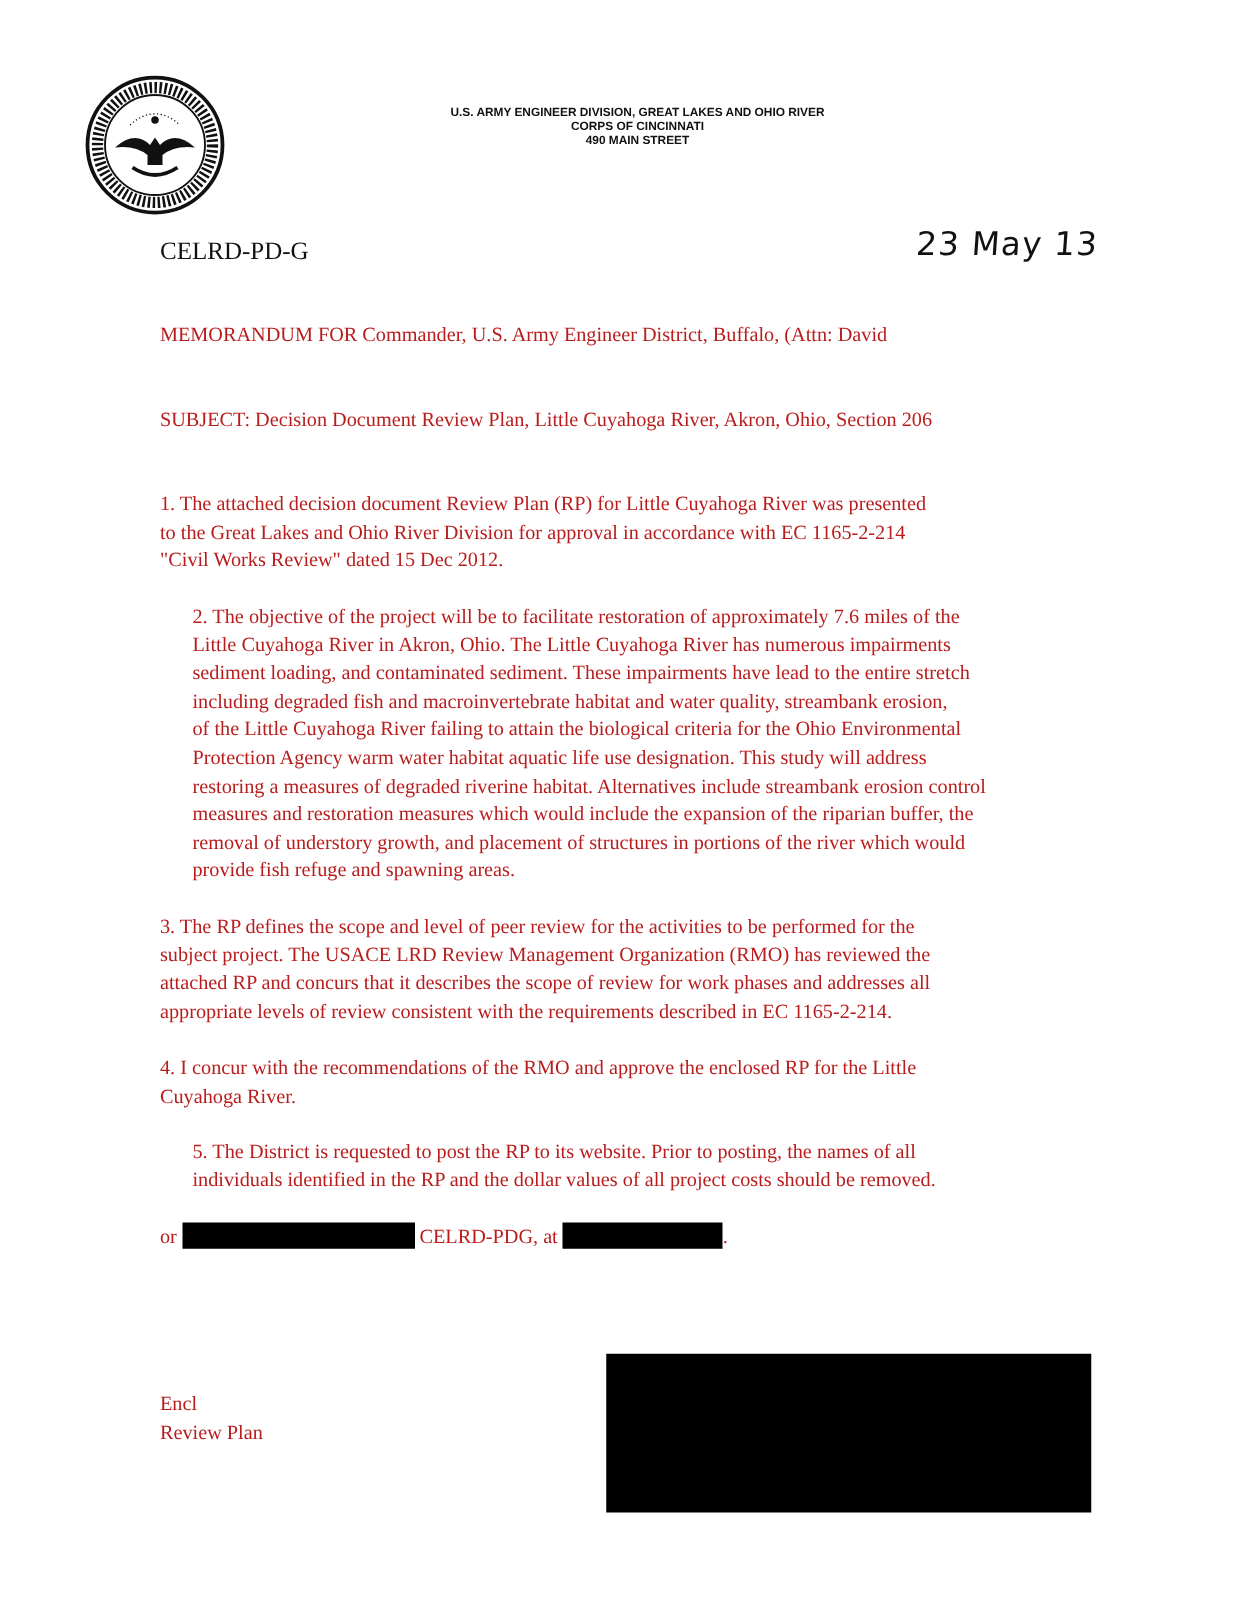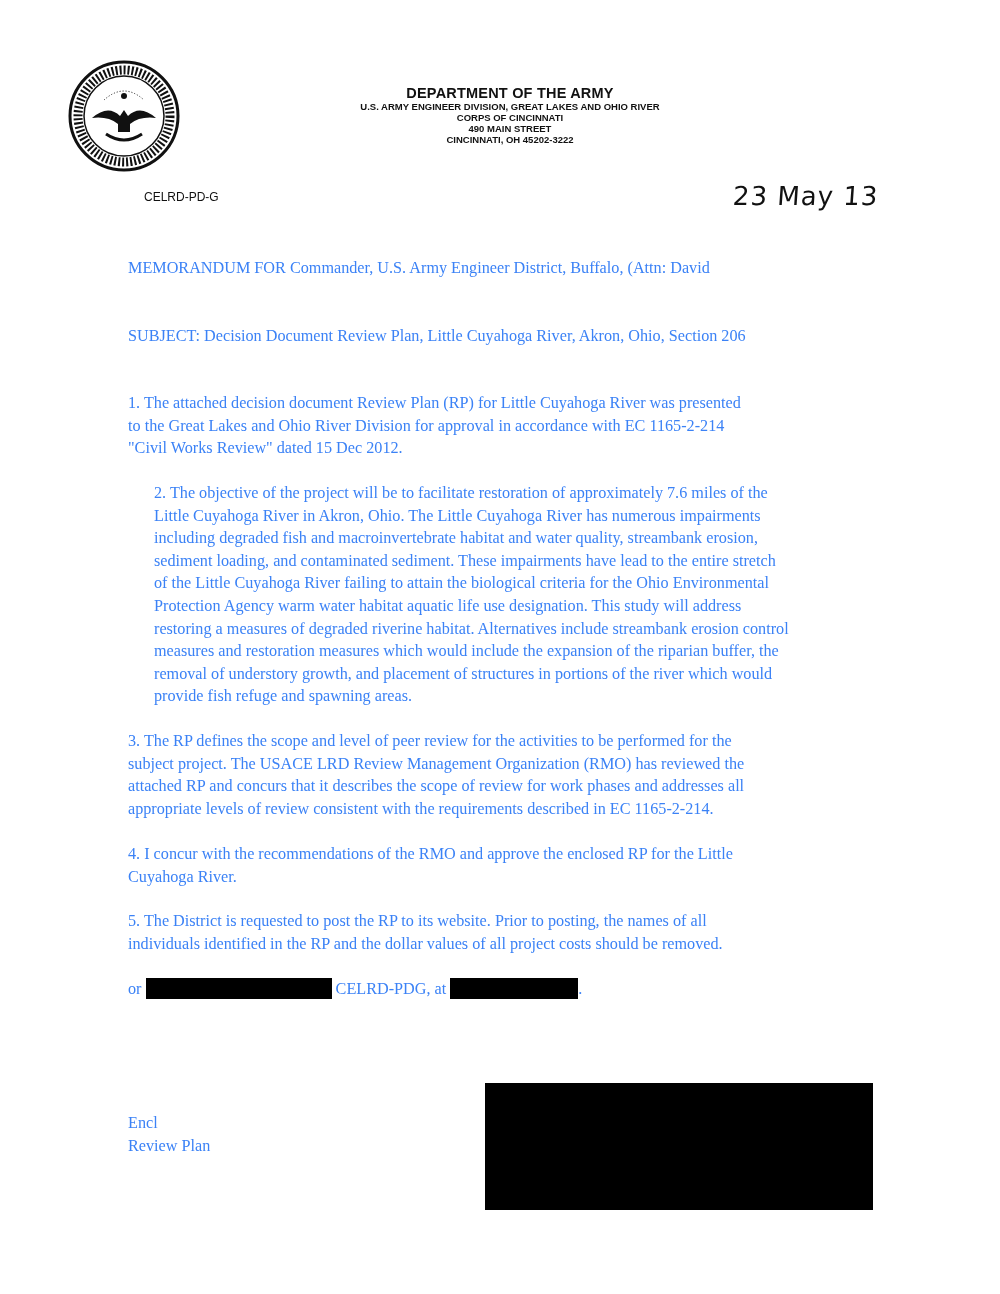--- a/index.html
+++ b/index.html
@@ -1,31 +1,31 @@
 <!DOCTYPE html>
 <html><head>
   <meta charset="utf-8">
   <style>
     html, body { margin: 0; padding: 0; background: #ffffff; }
     body { width: 1000px; height: 1294px; position: relative; overflow: hidden; color: #111; }
     .seal { position: absolute; left: 68px; top: 60px; width: 112px; height: 112px; }
     .letterhead { position: absolute; left: 250px; top: 85px; width: 520px; text-align: center; font-family: "Liberation Sans", sans-serif; }
     .lh-title { font-size: 14.5px; font-weight: bold; letter-spacing: 0.2px; line-height: 16px; }
     .lh-line { font-size: 9.5px; font-weight: bold; line-height: 11px; }
-    .office { position: absolute; left: 144px; top: 190px; font-family: Liberation Sans, sans-serif; font-size: 12px; }
+    .office { position: absolute; left: 128px; top: 190px; font-family: Liberation Serif, serif; font-size: 20px; }
     .date { position: absolute; left: 733px; top: 181px; font-family: "DejaVu Sans", sans-serif; font-size: 26px; letter-spacing: 1px; transform: skewX(-4deg); }
-    .body-text { font-family: "Liberation Serif", serif; font-size: 16.2px; line-height: 22.6px; color: #3b82f6; }
+    .body-text { font-family: "Liberation Serif", serif; font-size: 16.2px; line-height: 22.6px; color: #b91c1c; }
     .block { position: absolute; left: 128px; width: 760px; }
     .memo-for { top: 257px; }
     .subject { top: 325px; }
     .p1 { top: 392px; }
     .p2 { top: 482px; margin-left: 26px; }
     .p3 { top: 730px; }
     .p4 { top: 843px; }
-    .p5 { top: 910px; }
+    .p5 { top: 910px; margin-left: 26px; }
     .p6 { top: 978px; }
     .redact { display: inline-block; background: #000; height: 21px; vertical-align: -5px; }
     .encl { position: absolute; left: 128px; top: 1112px; }
     .sigblock { position: absolute; left: 485px; top: 1083px; width: 388px; height: 127px; background: #000; }
     .line { display: block; white-space: nowrap; }
   </style>
 </head>
 <body>
 
 <div class="seal">
@@ -35,25 +35,23 @@
     <circle cx="56" cy="56" r="40" fill="#fff" stroke="#111" stroke-width="1.5"></circle>
     <path d="M24 58 Q40 44 52 56 L56 50 L60 56 Q72 44 88 58 Q72 56 62 64 L56 60 L50 64 Q40 56 24 58 Z" fill="#111"></path>
     <rect x="50" y="56" width="12" height="16" fill="#111"></rect>
     <path d="M38 74 Q56 86 74 74" stroke="#111" stroke-width="3" fill="none"></path>
     <path d="M36 40 Q56 22 76 40" stroke="#111" stroke-width="1" fill="none" stroke-dasharray="1 2"></path>
     <circle cx="56" cy="36" r="3" fill="#111"></circle>
   </svg>
 </div>
 
 <div class="letterhead">
-  <div class="lh-title">DEPARTMENT OF THE ARMY</div>
   <div class="lh-line">U.S. ARMY ENGINEER DIVISION, GREAT LAKES AND OHIO RIVER</div>
   <div class="lh-line">CORPS OF CINCINNATI</div>
   <div class="lh-line">490 MAIN STREET</div>
-  <div class="lh-line">CINCINNATI, OH 45202-3222</div>
 </div>
 
 <div class="office">CELRD-PD-G</div>
 <div class="date">23 May 13</div>
 
 <div class="block body-text memo-for">
   <span class="line">MEMORANDUM FOR Commander, U.S. Army Engineer District, Buffalo, (Attn: David</span>
 </div>
 
 <div class="block body-text subject">
@@ -62,22 +60,22 @@
 
 <div class="block body-text p1">
   <span class="line">1.  The attached decision document Review Plan (RP) for Little Cuyahoga River was presented</span>
   <span class="line">to the Great Lakes and Ohio River Division for approval in accordance with EC 1165-2-214</span>
   <span class="line">"Civil Works Review" dated 15 Dec 2012.</span>
 </div>
 
 <div class="block body-text p2">
   <span class="line">2.  The objective of the project will be to facilitate restoration of approximately 7.6 miles of the</span>
   <span class="line">Little Cuyahoga River in Akron, Ohio.  The Little Cuyahoga River has numerous impairments</span>
+  <span class="line">sediment loading, and contaminated sediment.  These impairments have lead to the entire stretch</span>
   <span class="line">including degraded fish and macroinvertebrate habitat and water quality, streambank erosion,</span>
-  <span class="line">sediment loading, and contaminated sediment.  These impairments have lead to the entire stretch</span>
   <span class="line">of the Little Cuyahoga River failing to attain the biological criteria for the Ohio Environmental</span>
   <span class="line">Protection Agency warm water habitat aquatic life use designation.  This study will address</span>
   <span class="line">restoring a measures of degraded riverine habitat.  Alternatives include streambank erosion control</span>
   <span class="line">measures and restoration measures which would include the expansion of the riparian buffer, the</span>
   <span class="line">removal of understory growth, and placement of structures in portions of the river which would</span>
   <span class="line">provide fish refuge and spawning areas.</span>
 </div>
 
 <div class="block body-text p3">
   <span class="line">3.  The RP defines the scope and level of peer review for the activities to be performed for the</span>

